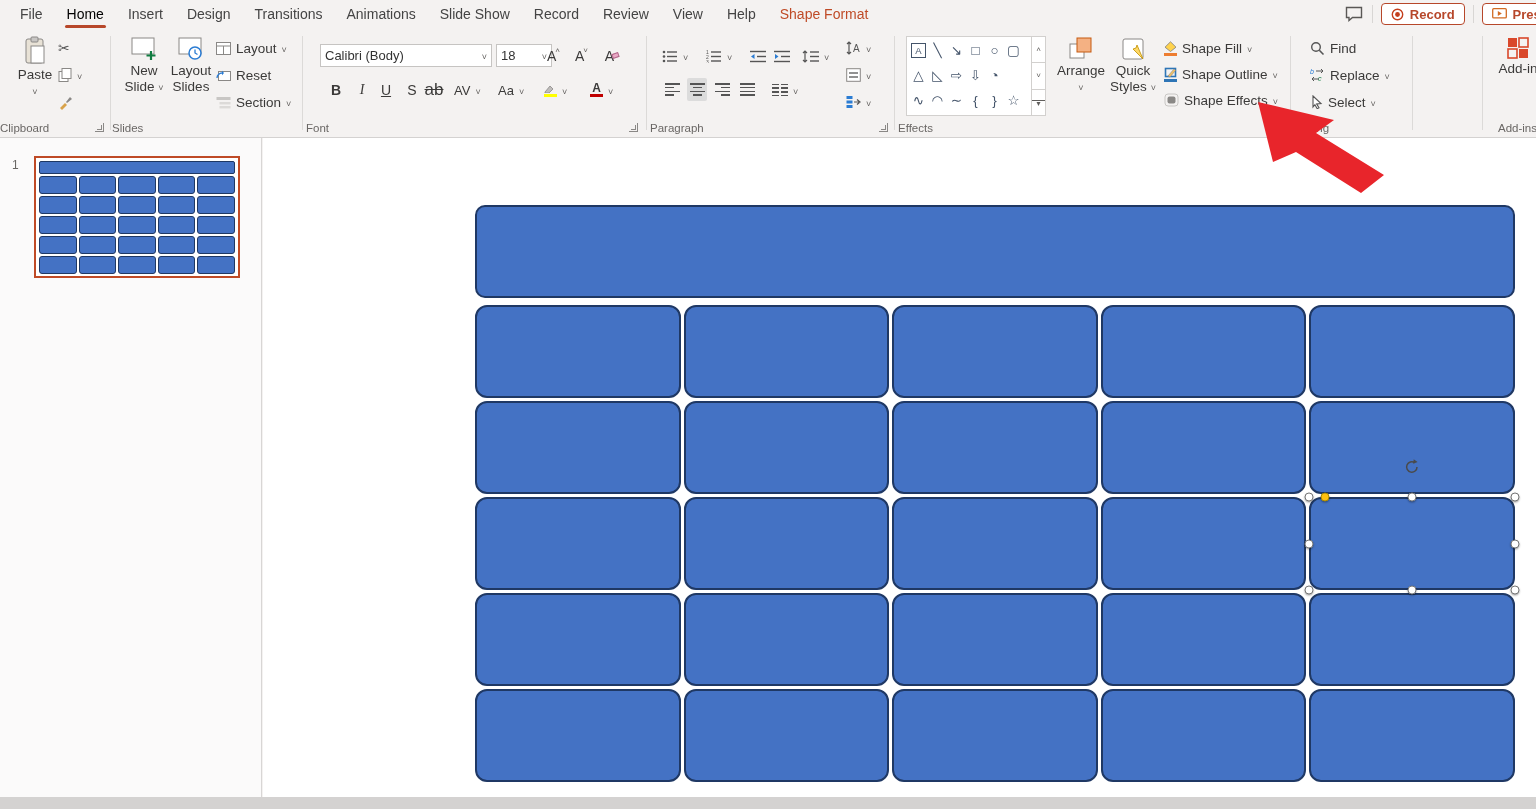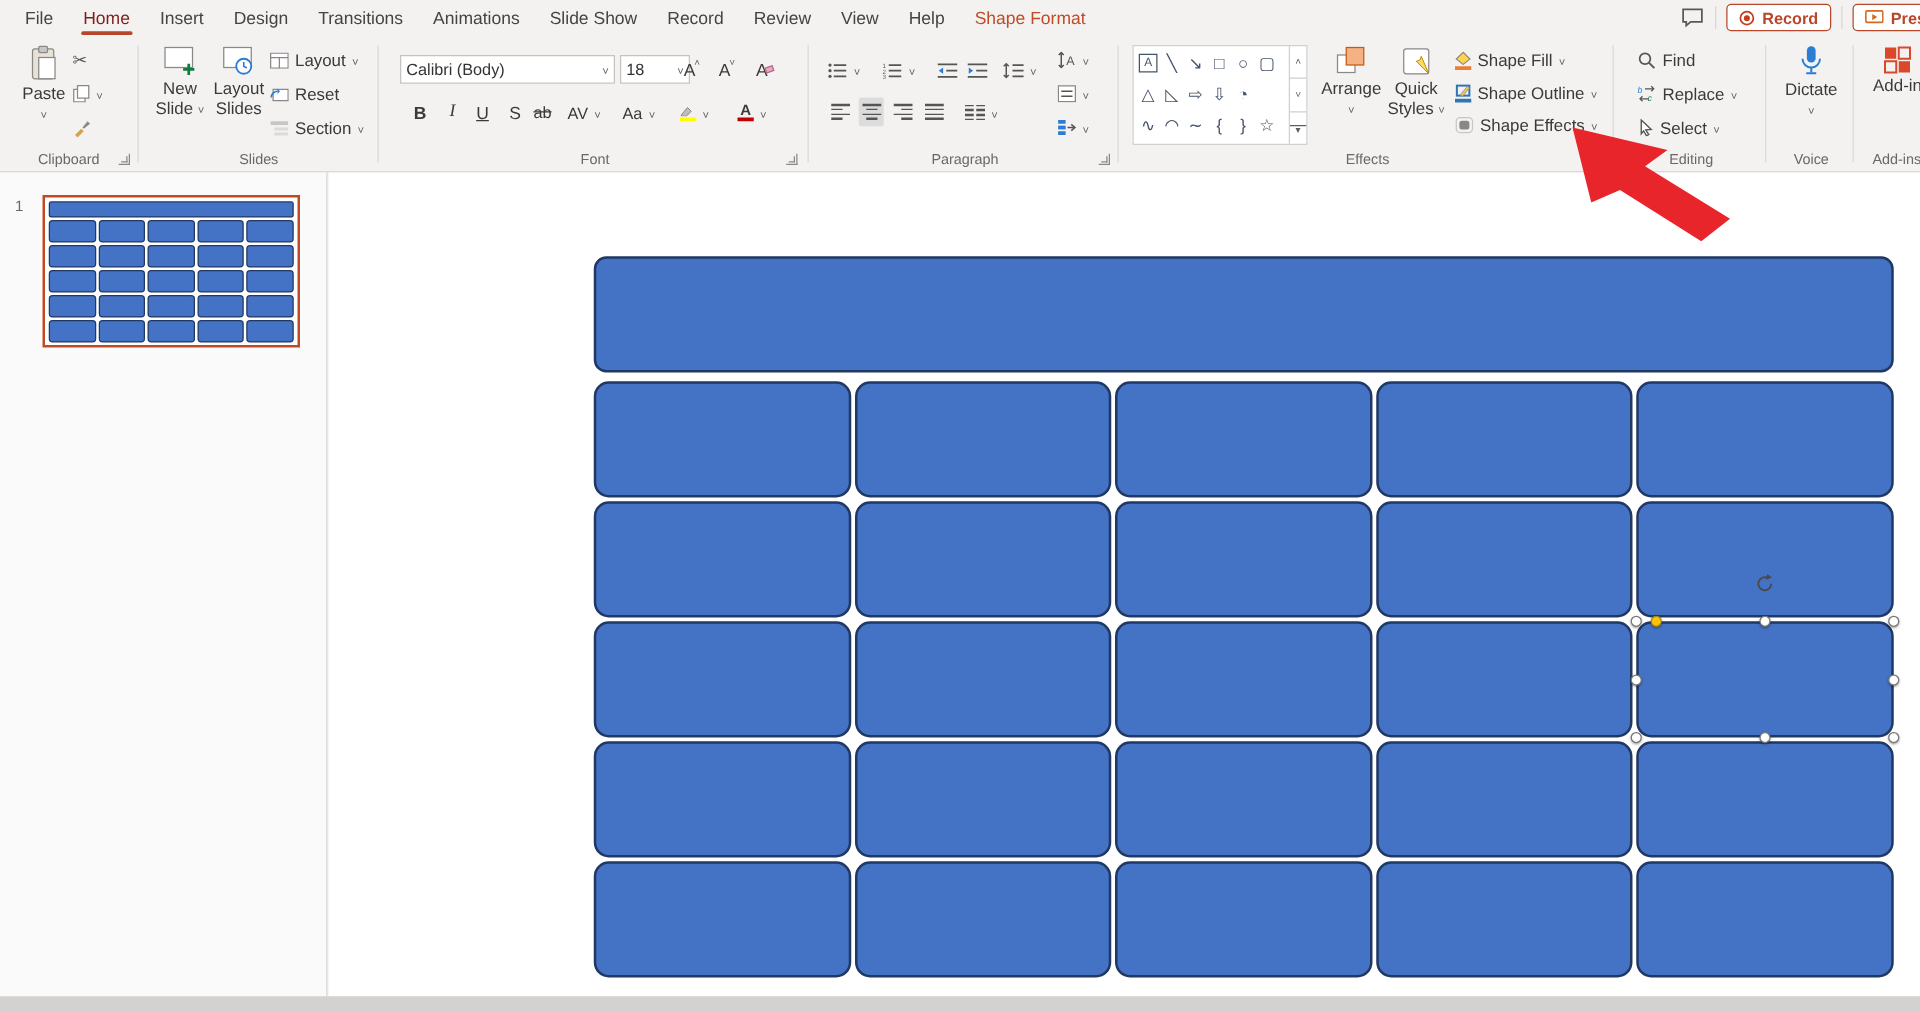--- a/index.html
+++ b/index.html
@@ -4,32 +4,32 @@
 <style>
 *{box-sizing:border-box;margin:0;padding:0}
 html,body{width:1536px;height:809px;overflow:hidden}
 body{font-family:"Liberation Sans",sans-serif;font-size:13px;color:#3b3a39;background:#fff;cursor:default}
 .app{position:absolute;left:0;top:0;width:1536px;height:809px;overflow:hidden;background:#f4f2f1}
 
 
 .menubar{position:absolute;left:0;top:0;width:100%;height:28px;background:#f4f2f1;display:flex;align-items:center}
 .tabs{display:flex;align-items:center;height:28px;padding-left:8px}
 .tab{padding:0 12px;font-size:14px;color:#444;height:28px;line-height:28px;position:relative;white-space:nowrap}
-.tab.active{color:#7f1d1d}
+.tab.active{color:#000000}
 .tab.active::after{content:"";position:absolute;left:10px;right:10px;bottom:0;height:3px;background:#b7472a;border-radius:2px}
 .tab.contextual{color:#bf4a26}
 .mb-right{position:absolute;right:0;top:0;height:28px;display:flex;align-items:center;gap:8px;padding-right:0}
 .mb-sep{width:1px;height:18px;background:#d8d6d4}
 .pill{display:flex;align-items:center;gap:6px;height:22px;border:1px solid #b7472a;border-radius:4px;background:#fff;padding:0 9px;color:#b7472a;font-weight:700;font-size:13px;white-space:nowrap}
 
 
 .ribbon{position:absolute;left:0;top:28px;width:100%;height:110px;background:#f4f2f1;border-bottom:1px solid #d4d2d1}
 .grp{position:absolute;top:0;height:110px}
 .vsep{position:absolute;top:8px;height:94px;width:1px;background:#dcdad8}
-.glabel{position:absolute;bottom:4px;left:0;width:100%;text-align:center;font-size:11.5px;color:#6a6765;white-space:nowrap}
+.glabel{position:absolute;bottom:4px;left:0;width:100%;font-size:11.5px;color:#6a6765;white-space:nowrap}
 .launcher{position:absolute;bottom:6px;width:9px;height:9px;border-right:1px solid #8a8886;border-bottom:1px solid #8a8886}
 .launcher::before{content:"";position:absolute;right:1px;bottom:1px;width:4px;height:4px;border-right:1.5px solid #8a8886;border-bottom:1.5px solid #8a8886}
 .bigbtn{position:absolute;display:flex;flex-direction:column;align-items:center;gap:2px;font-size:13.5px;color:#3b3a39;text-align:center;line-height:14px}
 .sbtn{position:absolute;display:flex;align-items:center;gap:5px;font-size:13.5px;height:24px;white-space:nowrap}
 .chev::after{content:"˅";font-size:9px;color:#605e5c;line-height:1}
 .combo{position:absolute;background:#fff;border:1px solid #c6c4c2;height:23px;display:flex;align-items:center;padding:0 4px;font-size:13px}
 .combo input{border:0;outline:0;width:100%;font-family:"Liberation Sans",sans-serif;font-size:13px;color:#333;background:transparent}
 .fbtn{position:absolute;height:23px;min-width:20px;display:flex;align-items:center;justify-content:center;font-size:14px;color:#3b3a39}
 .fbtn.on{background:#dcdcdc;border-radius:2px}
 
@@ -242,21 +242,21 @@
         </div>
       <div class="fbtn" style="left:296px;top:16px">
           <span>A</span>
           <span class="eraser"></span>
         </div>
 
       <div class="fbtn b" style="left:20px;top:50px">B</div>
       <div class="fbtn i" style="left:46px;top:50px">I</div>
       <div class="fbtn u" style="left:70px;top:50px">U</div>
       <div class="fbtn" style="left:96px;top:50px">S</div>
-      <div class="fbtn strike" style="left:118px;top:50px;font-size:13px">ab</div>
+      <div class="fbtn strike" style="left:118px;top:50px;font-size:17px">ab</div>
       <div class="sbtn" style="left:148px;top:50px">
         <span style="font-size:13px">AV</span>
           <span class="chev"></span>
       </div>
       <div class="sbtn" style="left:192px;top:50px">
         <span style="font-size:13px">Aa</span>
           <span class="chev"></span>
       </div>
       <div class="sbtn" style="left:238px;top:50px">
         <span class="colstack">
@@ -537,33 +537,20 @@
               <path d="M3 1l8 7.5-4.4.4 2.4 3.8-1.8 1-2.3-4L3 12z" fill="#fff" stroke="#555" stroke-width="1.1"></path>
             </svg>
           </span>
         <span>Select</span>
         <span class="chev"></span>
       </div>
       <div class="glabel">Editing</div>
     </div>
     <div class="vsep" style="left:1412px"></div>
 
-    <div class="grp" style="left:1416px;width:66px">
-      <div class="bigbtn" style="left:7px;top:8px;width:52px">
-        <svg width="20" height="27" viewBox="0 0 20 27">
-            <rect x="6.5" y="1" width="7" height="13" rx="3.5" fill="#2b7cd3"></rect>
-            <path d="M3 11a7 7 0 0 0 14 0" fill="none" stroke="#2b7cd3" stroke-width="1.6"></path>
-            <line x1="10" y1="18" x2="10" y2="22" stroke="#2b7cd3" stroke-width="1.6"></line>
-            <line x1="6" y1="22.5" x2="14" y2="22.5" stroke="#2b7cd3" stroke-width="1.6"></line>
-          </svg>
-        <span>Dictate</span>
-        <span class="chev"></span>
-      </div>
-      <div class="glabel">Voice</div>
-    </div>
     <div class="vsep" style="left:1482px"></div>
 
     <div class="grp" style="left:1486px;width:50px;overflow:hidden">
       <div class="bigbtn" style="left:10px;top:8px;width:44px">
         <svg width="24" height="24" viewBox="0 0 24 24">
             <rect x="2" y="2" width="9" height="9" fill="#d9482b"></rect>
             <rect x="13" y="2" width="9" height="9" fill="none" stroke="#d9482b" stroke-width="1.6"></rect>
             <rect x="2" y="13" width="9" height="9" fill="none" stroke="#d9482b" stroke-width="1.6"></rect>
             <rect x="13" y="13" width="9" height="9" fill="#d9482b"></rect>
           </svg>

